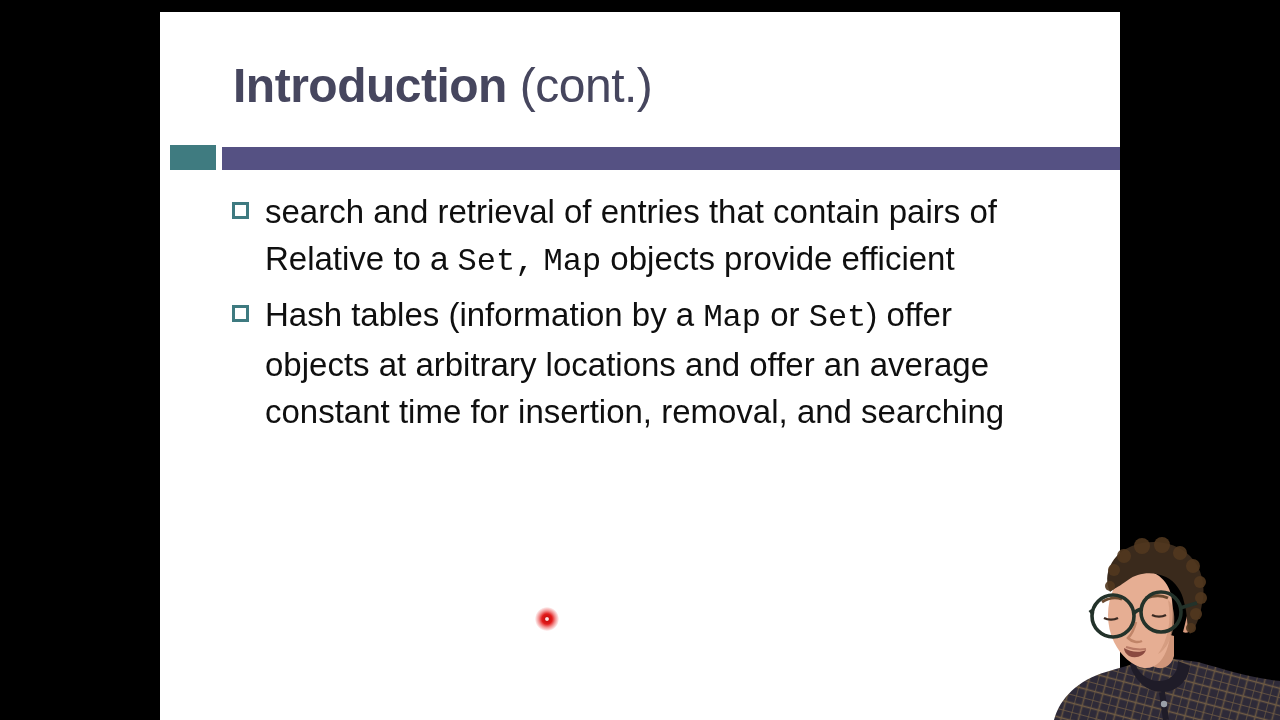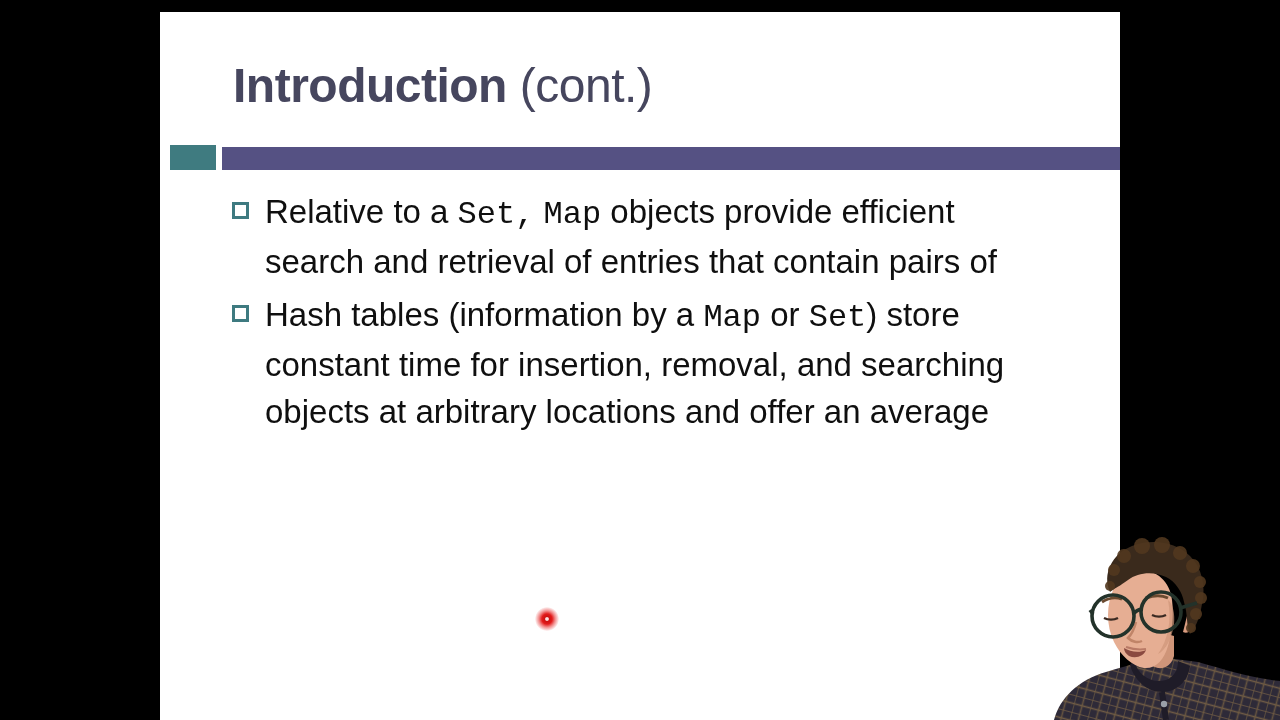--- a/index.html
+++ b/index.html
@@ -89,28 +89,28 @@
 <div class="slide">
 
   <div class="slide-title"><span class="title-main">Introduction</span><span class="title-suffix"> (cont.)</span></div>
 
   <div class="teal-block"></div>
   <div class="purple-bar"></div>
 
   <div class="bullet-list">
       <div class="bullet-item">
         <span class="bullet-square"></span>
+        <div class="bullet-line"><span>search and retrieval of entries that contain pairs of</span></div>
         <div class="bullet-line"><span>Relative to a </span><span class="mono">Set,</span><span> </span><span class="mono">Map</span><span> objects provide efficient</span></div>
-        <div class="bullet-line"><span>search and retrieval of entries that contain pairs of</span></div>
       </div>
       <div class="bullet-item">
         <span class="bullet-square"></span>
-        <div class="bullet-line"><span>Hash tables (information by a </span><span class="mono">Map</span><span> or </span><span class="mono">Set</span><span>) store</span></div>
+        <div class="bullet-line"><span>Hash tables (information by a </span><span class="mono">Map</span><span> or </span><span class="mono">Set</span><span>) offer</span></div>
+        <div class="bullet-line"><span>objects at arbitrary locations and offer an average</span></div>
         <div class="bullet-line"><span>constant time for insertion, removal, and searching</span></div>
-        <div class="bullet-line"><span>objects at arbitrary locations and offer an average</span></div>
       </div>
     </div>
 
 </div>
 
 <div class="laser-dot" style="left: 535px; top: 607px;"></div>
 
 <svg class="webcam" viewBox="0 0 230 190" width="230" height="190" xmlns="http://www.w3.org/2000/svg">
   <defs>
     <pattern id="plaid" width="17" height="17" patternUnits="userSpaceOnUse" patternTransform="rotate(15)">

